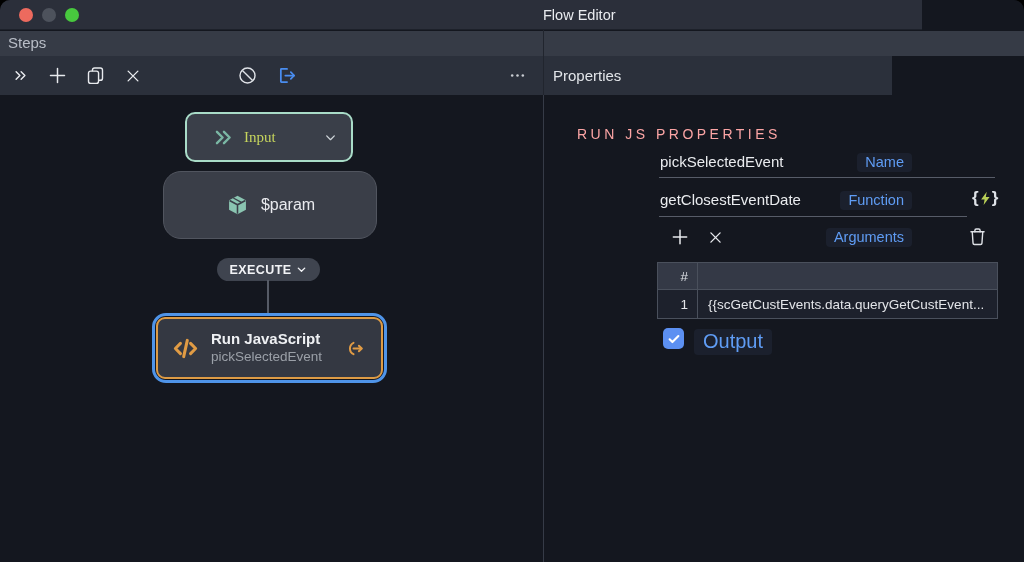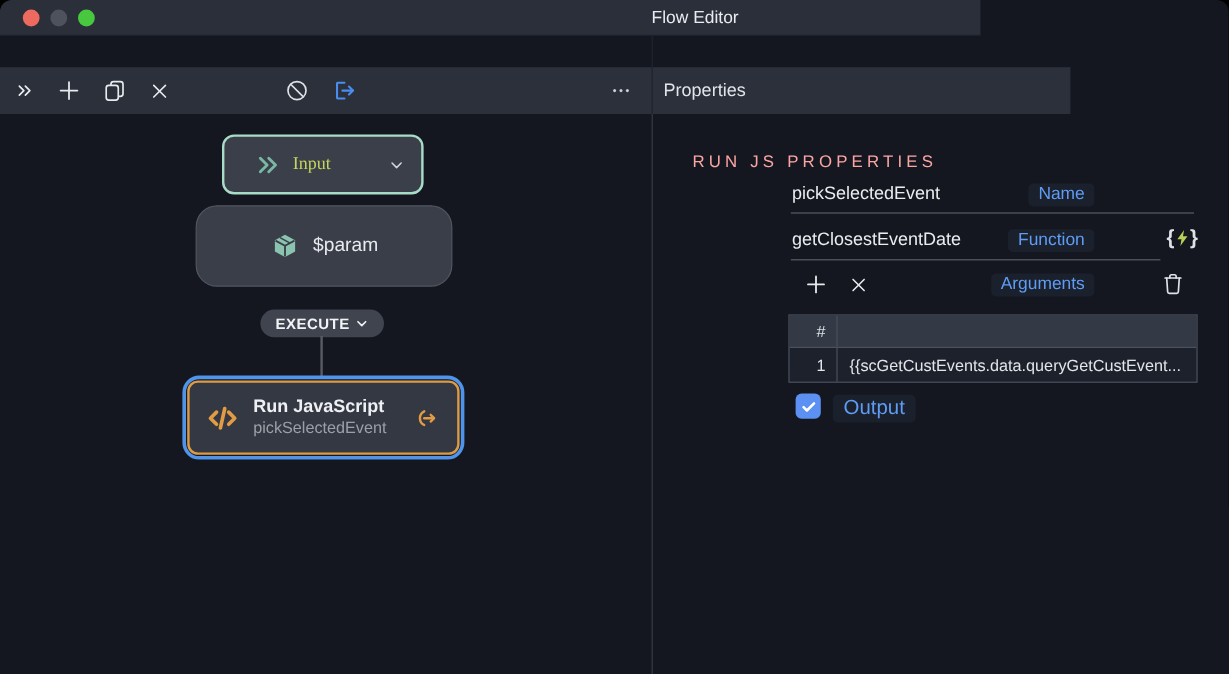--- a/index.html
+++ b/index.html
@@ -2,21 +2,21 @@
 <html><head>
 <meta charset="utf-8">
 <style>
   * { margin:0; padding:0; box-sizing:border-box; }
   html,body { width:1024px; height:562px; background:#000; overflow:hidden;
               font-family:"Liberation Sans","DejaVu Sans",sans-serif; }
   #window { position:relative; width:1024px; height:562px; background:#14171f;
             border-radius:10px 10px 0 0; overflow:hidden; }
 
   
-  .titlebar { position:absolute; left:0; top:0; width:817px; height:30px;
+  .titlebar { position:absolute; left:0; top:0; width:922px; height:30px;
               background:#2b2f3a; border-bottom:1px solid #1d212a; }
   .traffic { position:absolute; left:19px; top:8px; display:flex; gap:9px; }
   .tl { width:14px; height:14px; border-radius:50%; display:inline-block; }
   .tl.red   { background:#ed6a5e; }
   .tl.gray  { background:#4d525c; }
   .tl.green { background:#48c83e; }
   .win-title { position:absolute; left:543px; top:6px; font-size:14.5px; font-weight:500;
                color:#e9ebef; line-height:18px; }
 
   
@@ -98,38 +98,41 @@
   .argtable .thead { display:flex; height:27px; background:#343946; border-bottom:1px solid #4a505c;
                      color:#dde0e5; align-items:center; }
   .argtable .trow  { display:flex; height:28px; color:#e3e5e9; align-items:center; cursor:pointer; }
   .c-num { width:40px; text-align:right; padding-right:9px; border-right:1px solid #4a505c;
            align-self:stretch; display:flex; align-items:center; justify-content:flex-end; }
   .c-arg { flex:1; padding-left:10px; white-space:nowrap; overflow:hidden; }
 
   .checkbox { position:absolute; left:119px; top:233px; width:21px; height:21px;
               background:#5c90f2; border-radius:5px; display:flex; align-items:center;
               justify-content:center; cursor:pointer; }
-  .lab-output { top:234px; right:auto; left:150px; font-size:17px; padding:1px 9px 2px 9px; }
+  .lab-output { top:234px; right:auto; left:150px; font-size:20px; padding:1px 9px 2px 9px; }
 
   svg { display:block; }
 </style>
 </head>
 <body>
 
 <div id="window">
 
   <div class="titlebar">
     <div class="traffic">
       <span class="tl red"></span>
       <span class="tl gray"></span>
       <span class="tl green"></span>
     </div>
     <div class="win-title">Flow Editor</div>
   </div>
 
+  <div class="steps-bar">
+    <span>Steps</span>
+  </div>
 
   <div class="header-row">
 
     <div class="tb-icon" style="left:6px;">
       <svg width="15" height="15" viewBox="0 0 24 24" fill="none" stroke="#e8eaee" stroke-width="2.3" stroke-linecap="round" stroke-linejoin="round">
           <path d="M5 6l6 6-6 6"></path>
           <path d="M13 6l6 6-6 6"></path>
         </svg>
     </div>
     <div class="tb-icon" style="left:43px;">

